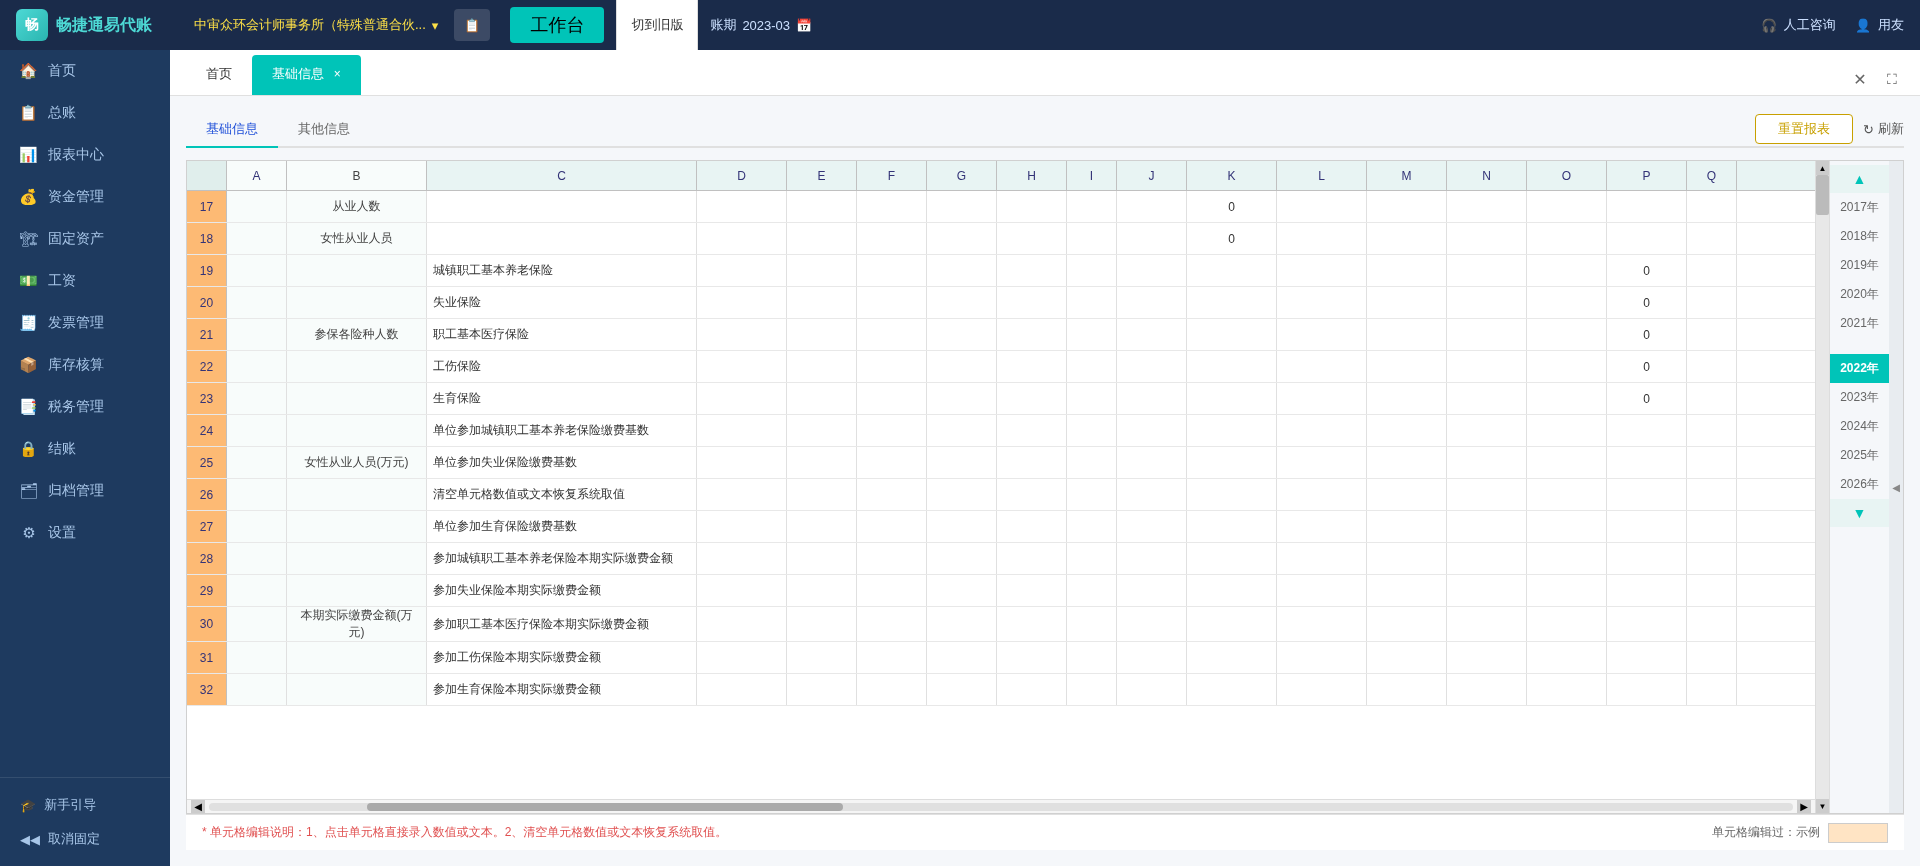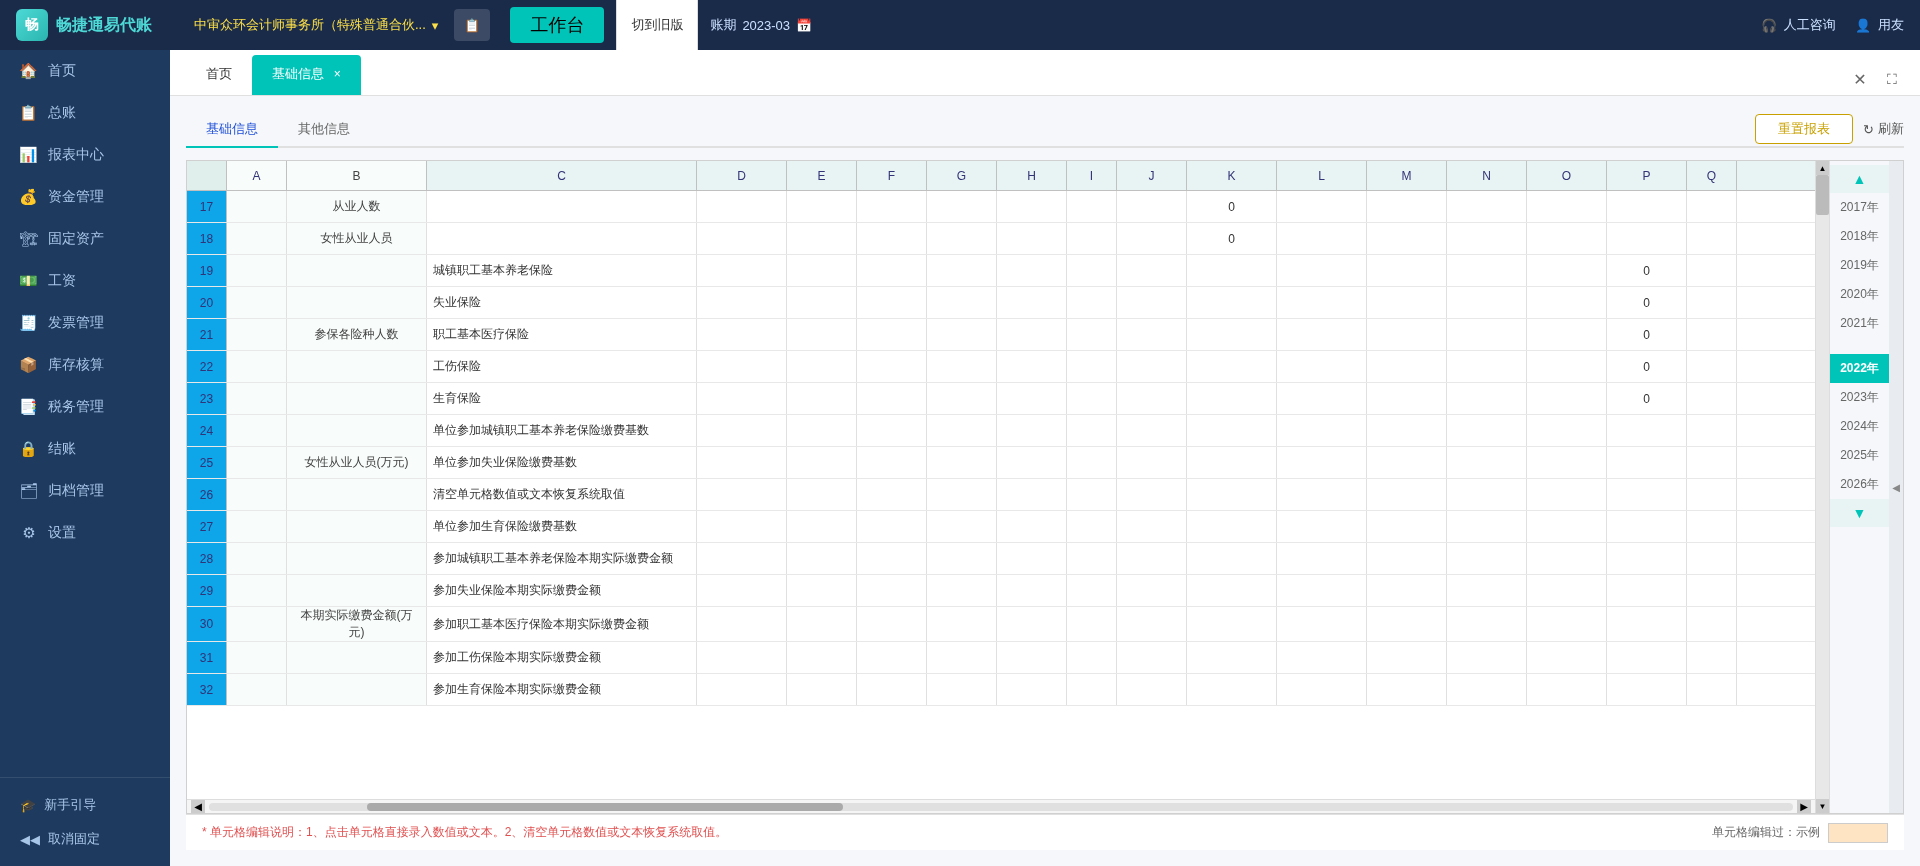--- a/index.html
+++ b/index.html
@@ -295,21 +295,21 @@
     }
     .row-num-cell {
       width: 40px;
       min-width: 40px;
       border-right: 1px solid #c0c0c0;
       display: flex;
       align-items: center;
       justify-content: center;
       font-size: 12px;
       color: #337;
-      background: #0ea5e9;
+      background: #fdba74;
       flex-shrink: 0;
     }
     .sheet-cell {
       border-right: 1px solid #e0e0e0;
       display: flex;
       align-items: center;
       padding: 0 6px;
       font-size: 12px;
       color: #333;
     }

